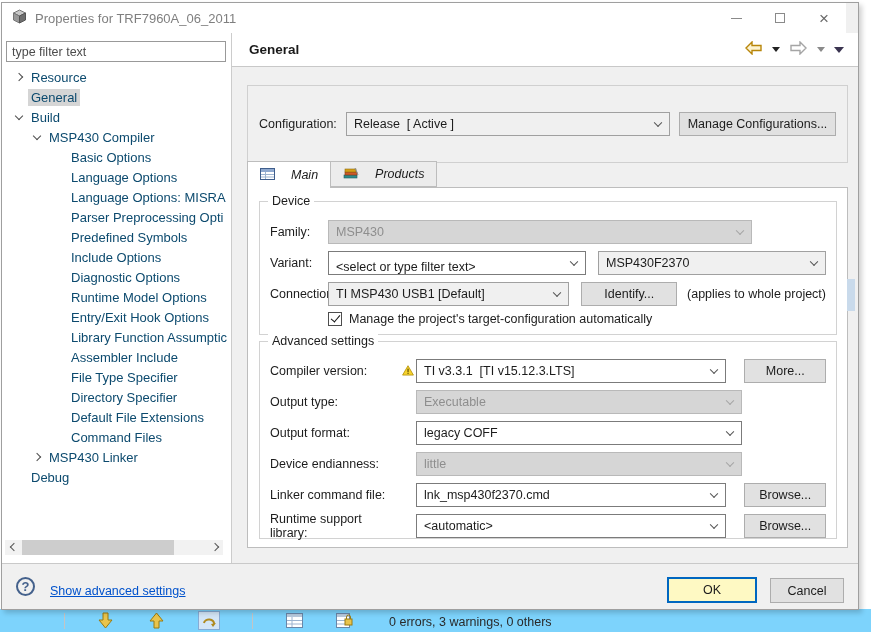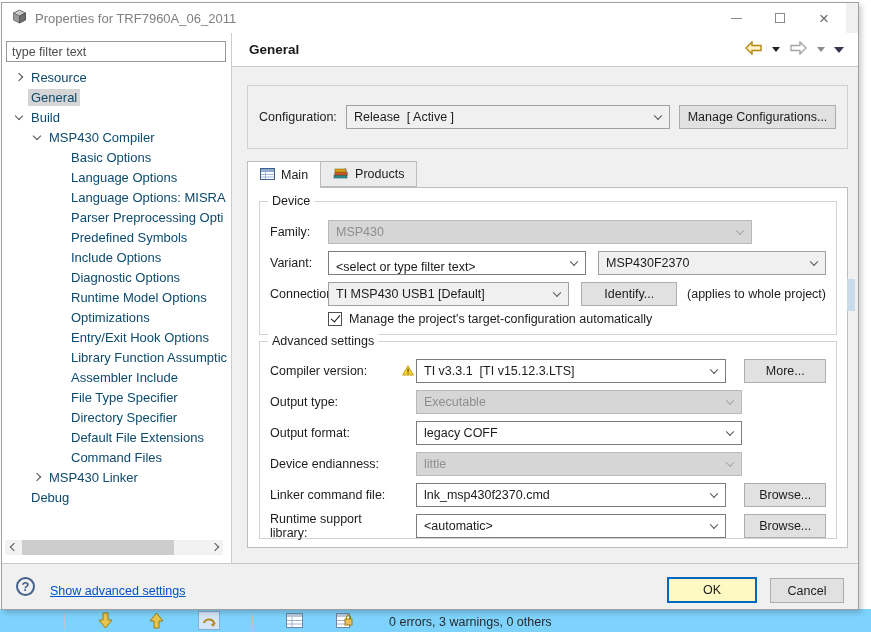--- a/index.html
+++ b/index.html
@@ -52,40 +52,40 @@
   .main-header { position:absolute; left:0; right:0; top:0; height:34px; background:#ffffff;
                  border-bottom:1px solid #c8c8c8; display:flex; align-items:center; padding:0 14px 0 17px; }
   .page-title { font-size:13.5px; font-weight:bold; color:#1a1a1a; }
   .nav { margin-left:auto; display:flex; align-items:center; gap:9px; }
   .caret { width:0; height:0; border-left:4px solid transparent; border-right:4px solid transparent; border-top:5px solid #222; }
   .caret.gray { border-top-color:#8a8a8a; }
   .caret.menu { border-left-width:5px; border-right-width:5px; border-top-width:6px; border-top-color:#3a3450; }
 
   .content { position:absolute; left:0; right:0; top:34px; bottom:0; background:#f0f0f0; }
 
-  .config-box { position:absolute; left:15px; top:18px; width:601px; height:64px; border:1px solid #d0d0d0;
+  .config-box { position:absolute; left:15px; top:18px; width:601px; height:78px; border:1px solid #d0d0d0;
                 display:flex; align-items:center; padding:12px 11px; }
   .config-label { width:87px; flex:none; font-size:12.5px; color:#1c1c1c; }
   .combo { position:relative; display:flex; align-items:center; height:24px; padding:0 24px 0 7px;
            background:#ffffff; border:1px solid #7b7b7b; }
   .combo .ct { font-size:12.5px; color:#1c1c1c; white-space:pre; overflow:hidden; }
   .combo .chev { position:absolute; right:8px; top:50%; width:6px; height:6px;
            border-right:1.4px solid #555; border-bottom:1.4px solid #555; transform:translateY(-70%) rotate(45deg); }
   .combo.ro { background:#f0f0f0; border-color:#a0a0a0; }
   .combo.dis { background:#d6d6d6; border-color:#b9b9b9; }
   .combo.dis .ct { color:#8e8e8e; }
   .combo.dis .chev { border-color:#a5a5a5; }
   .btn { display:flex; align-items:center; justify-content:center; height:24px; background:#e1e1e1;
          border:1px solid #adadad; font-size:12.5px; color:#1c1c1c; }
   .cfg-combo { flex:1; max-width:344px; margin-right:9px; }
   .cfg-btn { width:157px; flex:none; margin-left:auto; }
 
   .tabs { position:absolute; left:15px; top:94px; height:27px; display:flex; z-index:2; }
-  .tab { display:flex; align-items:center; gap:6px; padding:0 12px; font-size:12.5px; color:#1c1c1c;
-         border:1px solid #bdbdbd; background:#ececec; height:26px; }
+  .tab { display:flex; align-items:center; gap:16px; padding:0 12px; font-size:12.5px; color:#1c1c1c;
+         border:1px solid #bdbdbd; background:#ececec; height:26px;font-style:italic; }
   .tab.active { background:#ffffff; height:27px; border-bottom:none; z-index:3; }
   .tab.inactive { margin-left:-1px; margin-top:0px; }
 
   .panel { position:absolute; left:15px; top:120px; width:601px; height:361px; background:#ffffff; border:1px solid #bdbdbd; }
 
   .group { position:absolute; border:1px solid #d2d2d2; }
   .legend { position:absolute; top:-8px; left:8px; background:#ffffff; padding:0 4px; font-size:12.5px; color:#1c1c1c; }
   .grp-device   { left:11px; top:13px;  width:578px; height:134px; padding:17px 10px 0 10px; }
   .grp-advanced { left:11px; top:153px; width:578px; height:198px; padding:16px 10px 0 10px; }
   .row { display:flex; align-items:center; height:25px; margin-bottom:6px; }
@@ -235,23 +235,20 @@
           <div class="ti l2">
               <span class="tl">Include Options</span>
             </div>
           <div class="ti l2">
               <span class="tl">Diagnostic Options</span>
             </div>
           <div class="ti l2">
               <span class="tl">Runtime Model Options</span>
             </div>
           <div class="ti l2">
-              <span class="tl">Optimizations</span>
-            </div>
-          <div class="ti l2">
               <span class="tl">Entry/Exit Hook Options</span>
             </div>
           <div class="ti l2">
               <span class="tl">Library Function Assumptic</span>
             </div>
           <div class="ti l2">
               <span class="tl">Assembler Include</span>
             </div>
           <div class="ti l2">
               <span class="tl">File Type Specifier</span>

